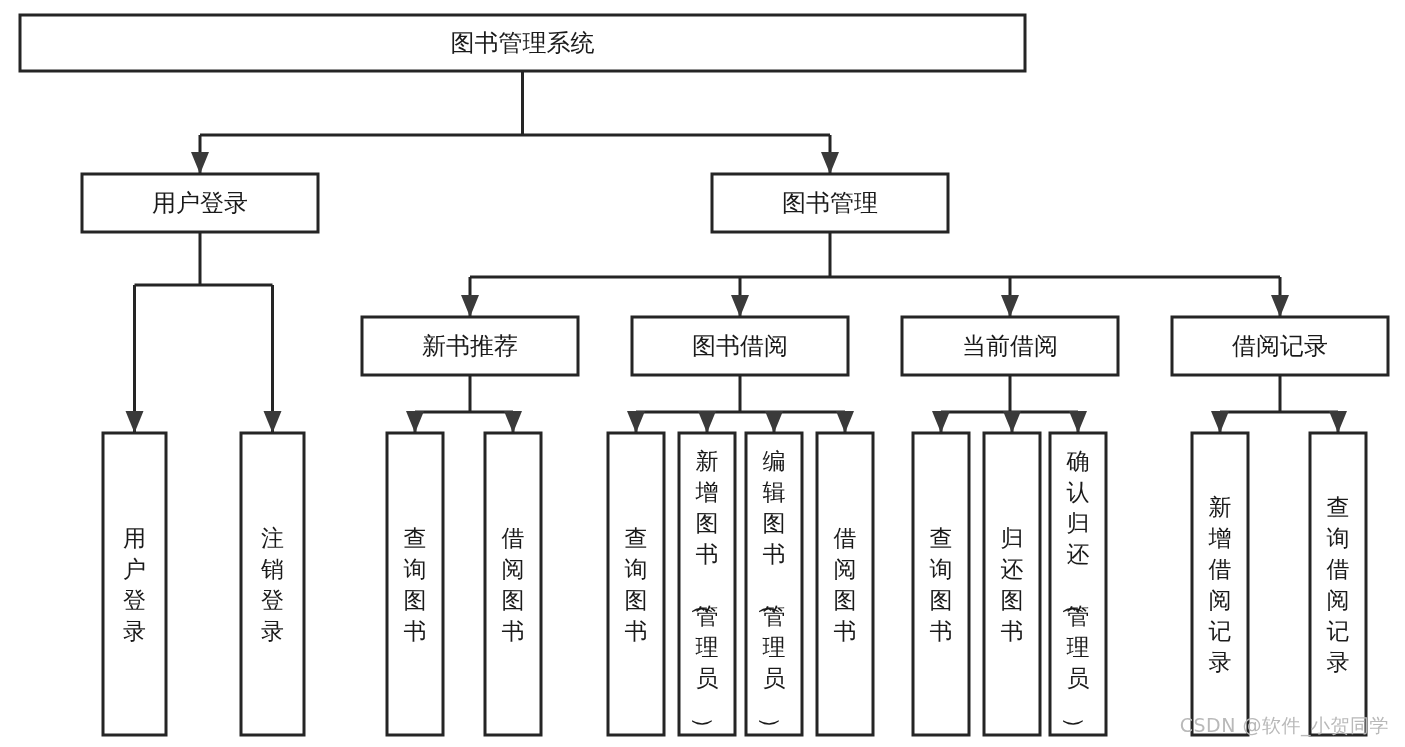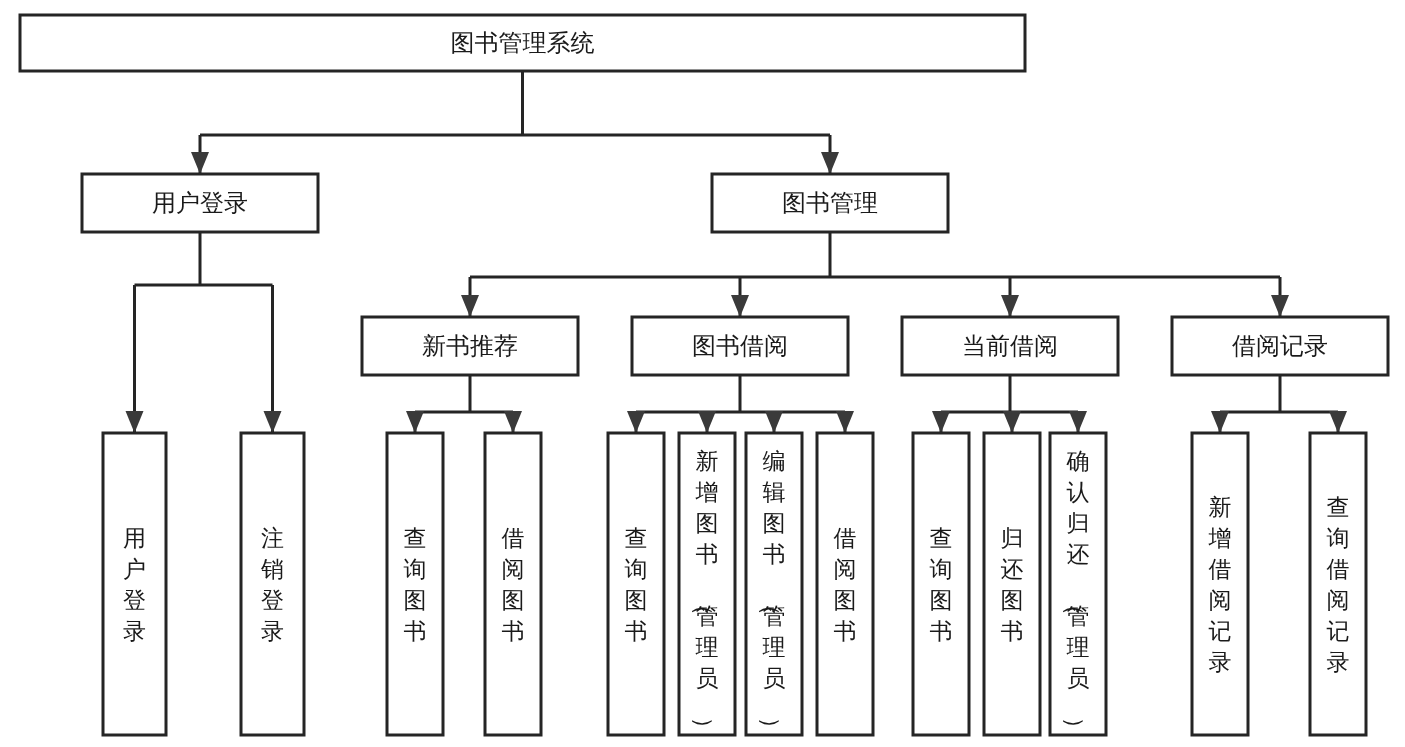--- a/index.html
+++ b/index.html
@@ -218,14 +218,15 @@
           <text x="1220" y="515.18" class="node-label-v"><tspan x="1220" dy="0">新</tspan><tspan x="1220" dy="31">增</tspan><tspan x="1220" dy="31">借</tspan><tspan x="1220" dy="31">阅</tspan><tspan x="1220" dy="31">记</tspan><tspan x="1220" dy="31">录</tspan></text>
         </g>
         <g>
           <rect x="1310" y="433" width="56" height="302" class="node-rect"></rect>
           <text x="1338" y="515.18" class="node-label-v"><tspan x="1338" dy="0">查</tspan><tspan x="1338" dy="31">询</tspan><tspan x="1338" dy="31">借</tspan><tspan x="1338" dy="31">阅</tspan><tspan x="1338" dy="31">记</tspan><tspan x="1338" dy="31">录</tspan></text>
         </g>
       </g>
 
   </svg>
 
+  <div class="watermark">CSDN @软件_小贺同学</div>
 
 </div>
 
 </body></html>

